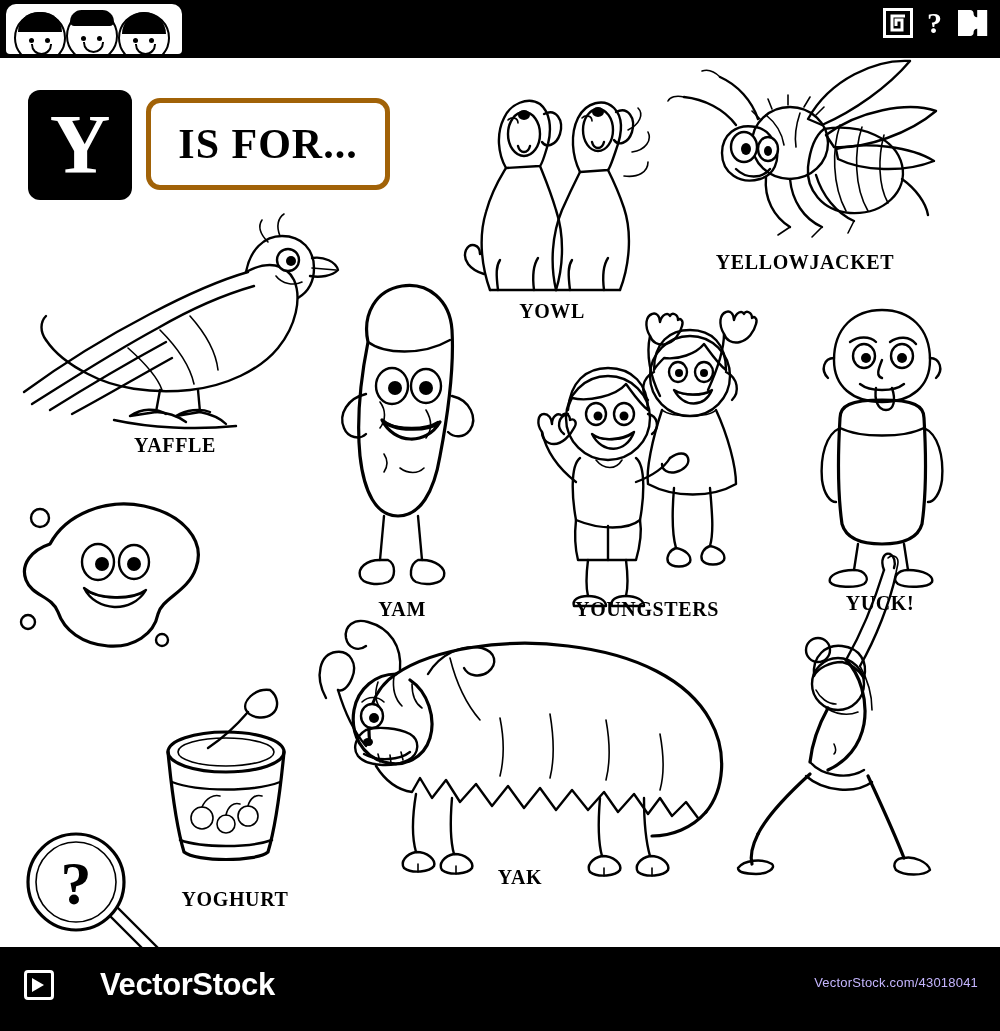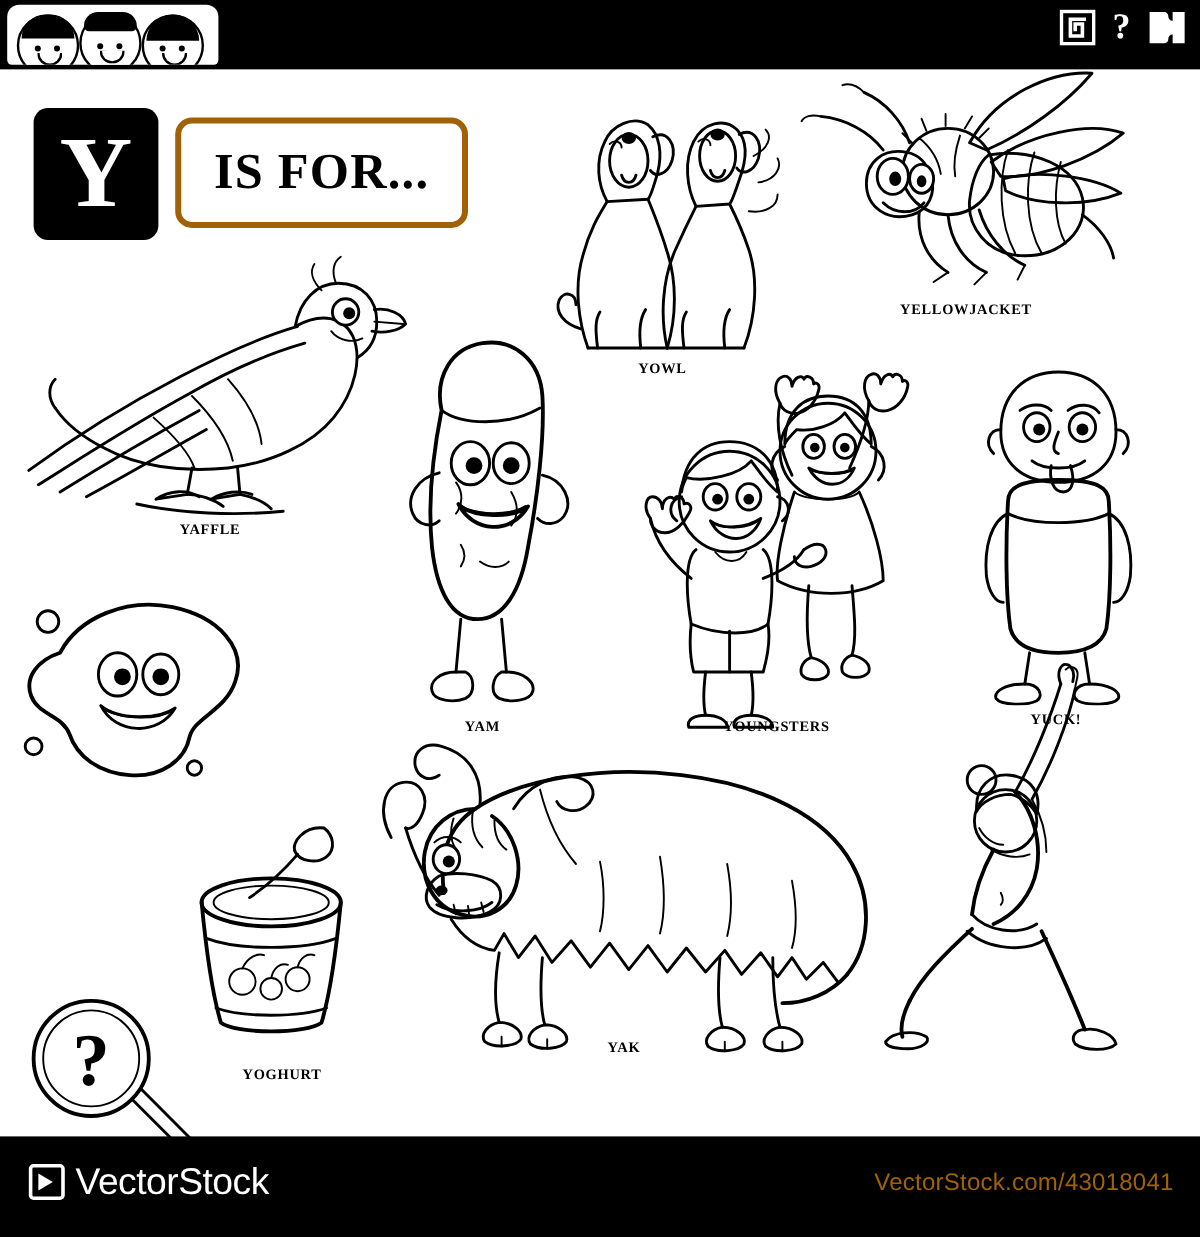--- a/index.html
+++ b/index.html
@@ -116,28 +116,29 @@
     position: absolute;
     left: 5px; top: 5px;
     width: 0; height: 0;
     border-left: 12px solid #ffffff;
     border-top: 7px solid transparent;
     border-bottom: 7px solid transparent;
   }
   .brand-text {
     color: #ffffff;
     font-size: 31px;
-    font-weight: normal;
+    font-weight: bold;
     letter-spacing: -0.4px;
+    margin-left: 37px;
   }
   .credit {
     position: absolute;
     right: 22px; top: 28px;
-    color: #a16207;
-    font-size: 20px;
+    color: #c4b5fd;
+    font-size: 13px;
     letter-spacing: 0.2px;
   }
 
   
   .canvas {
     position: absolute;
     left: 0; top: 58px;
     width: 1000px; height: 889px;
     background: #ffffff;
   }
@@ -183,21 +184,21 @@
 
   
   .item { position: absolute; }
   .item .caption {
     position: absolute;
     left: 0;
     width: 100%;
     text-align: center;
     font-family: "Liberation Serif", serif;
     font-weight: bold;
-    font-size: 12px;
+    font-size: 20px;
     letter-spacing: 0.6px;
     color: #000000;
   }
   .art { position: absolute; left: 0; top: 0; }
   svg { display: block; }
   .s  { fill: none; stroke: #000; stroke-width: 2.4; stroke-linecap: round; stroke-linejoin: round; }
   .s1 { fill: none; stroke: #000; stroke-width: 1.6; stroke-linecap: round; stroke-linejoin: round; }
   .s3 { fill: none; stroke: #000; stroke-width: 3.2; stroke-linecap: round; stroke-linejoin: round; }
   .fblack { fill: #000; stroke: none; }
   .fwhite { fill: #fff; stroke: #000; stroke-width: 2.4; stroke-linejoin: round; }

